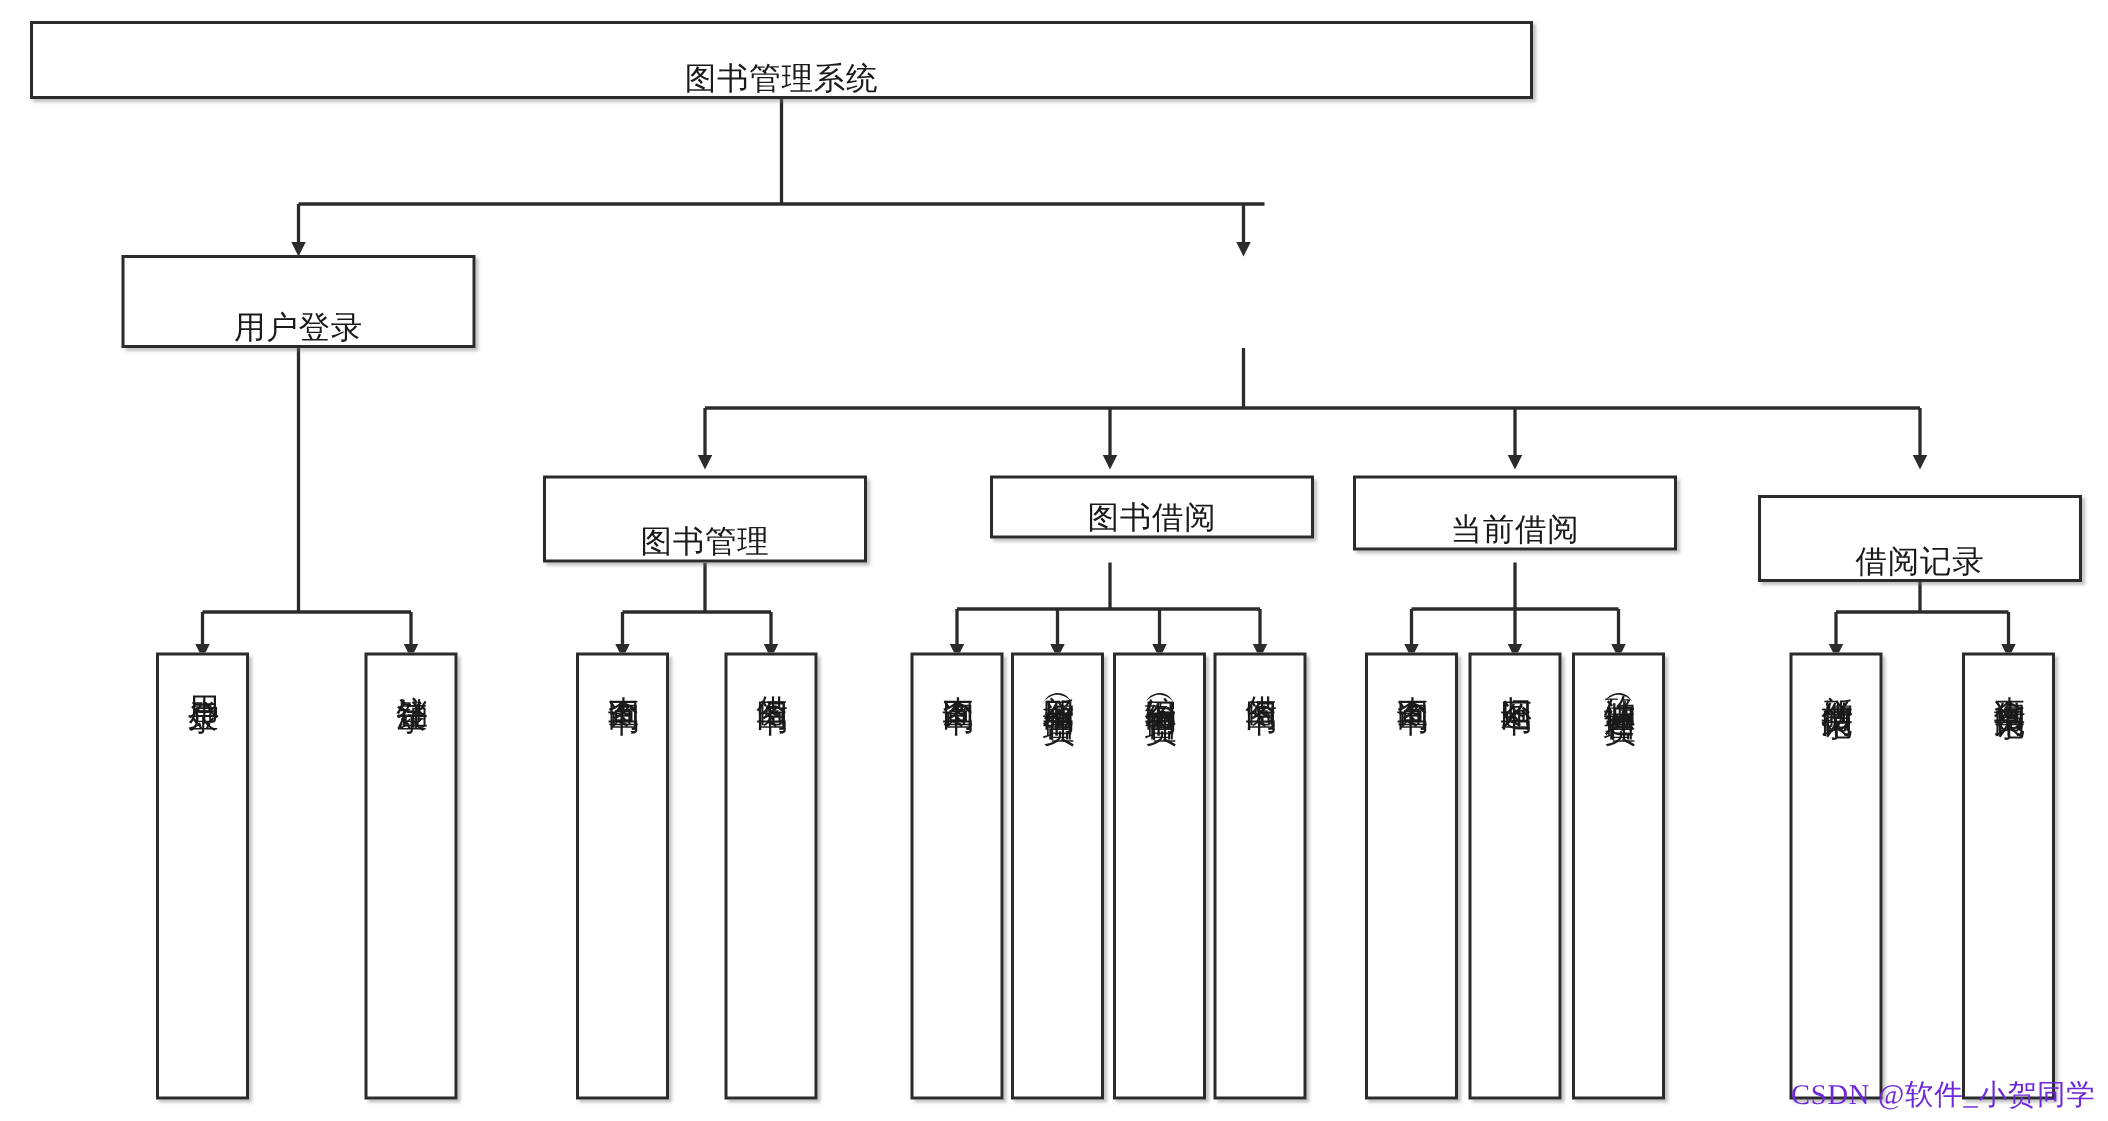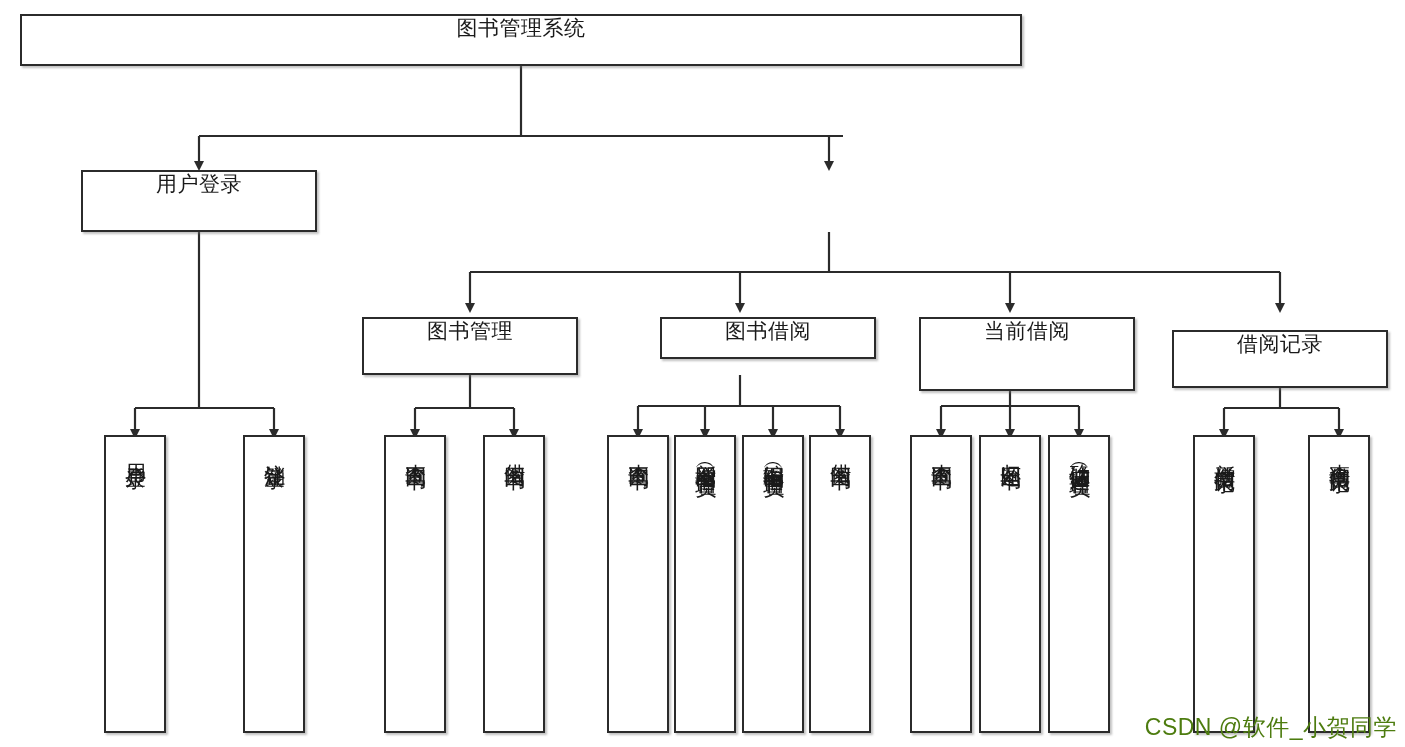--- a/index.html
+++ b/index.html
@@ -26,21 +26,21 @@
     height: 747px;
     pointer-events: none;
   }
   .node {
     position: absolute;
     box-sizing: border-box;
     background: #ffffff;
     border: 2px solid #2b2b2b;
     box-shadow: 2px 2px 2px rgba(120,120,120,0.45);
     display: flex;
-    align-items: flex-start;
+    align-items: flex-end;
     justify-content: center;
     color: #1a1a1a;
   }
   .node-label {
     font-size: 21px;
     line-height: 1.15;
     letter-spacing: 0.5px;
     white-space: nowrap;
     text-align: center;
   }
@@ -55,25 +55,25 @@
     font-size: 21px;
     line-height: 1.32;
     letter-spacing: 2px;
     white-space: normal;
     max-height: 280px;
   }
   .watermark {
     position: absolute;
     right: 8px;
     bottom: 4px;
-    font-size: 23px;
-    color: #4d7c0f;
+    font-size: 19px;
+    color: #6d28d9;
     letter-spacing: 0.5px;
     white-space: nowrap;
-    font-family: Liberation Sans, sans-serif;
+    font-family: Liberation Serif, serif;
   }
 </style>
 </head>
 <body>
 
 <div id="diagram-root">
 
   <svg id="edge-layer" viewBox="0 0 1405 747" width="1405" height="747" xmlns="http://www.w3.org/2000/svg">
     <defs>
       <marker id="arrow" markerWidth="12" markerHeight="12" refX="1" refY="5" orient="auto" markerUnits="userSpaceOnUse">
@@ -131,21 +131,21 @@
   <div class="node" style="left:81px; top:170px; width:236px; height:62px;">
     <span class="node-label">用户登录</span>
   </div>
 
   <div class="node" style="left:362px; top:317px; width:216px; height:58px;">
     <span class="node-label">图书管理</span>
   </div>
   <div class="node" style="left:660px; top:317px; width:216px; height:42px;">
     <span class="node-label">图书借阅</span>
   </div>
-  <div class="node" style="left:902px; top:317px; width:216px; height:74px;margin-left:17px;">
+  <div class="node" style="left:902px; top:317px; width:216px; height:50px;">
     <span class="node-label">当前借阅</span>
   </div>
   <div class="node" style="left:1172px; top:317px; width:216px; height:58px;margin-top:13px;">
     <span class="node-label">借阅记录</span>
   </div>
 
   <div class="node leaf" style="left:104px; top:435px; width:62px; height:298px;">
     <span class="node-label">用户登录</span>
   </div>
   <div class="node leaf" style="left:243px; top:435px; width:62px; height:298px;">

